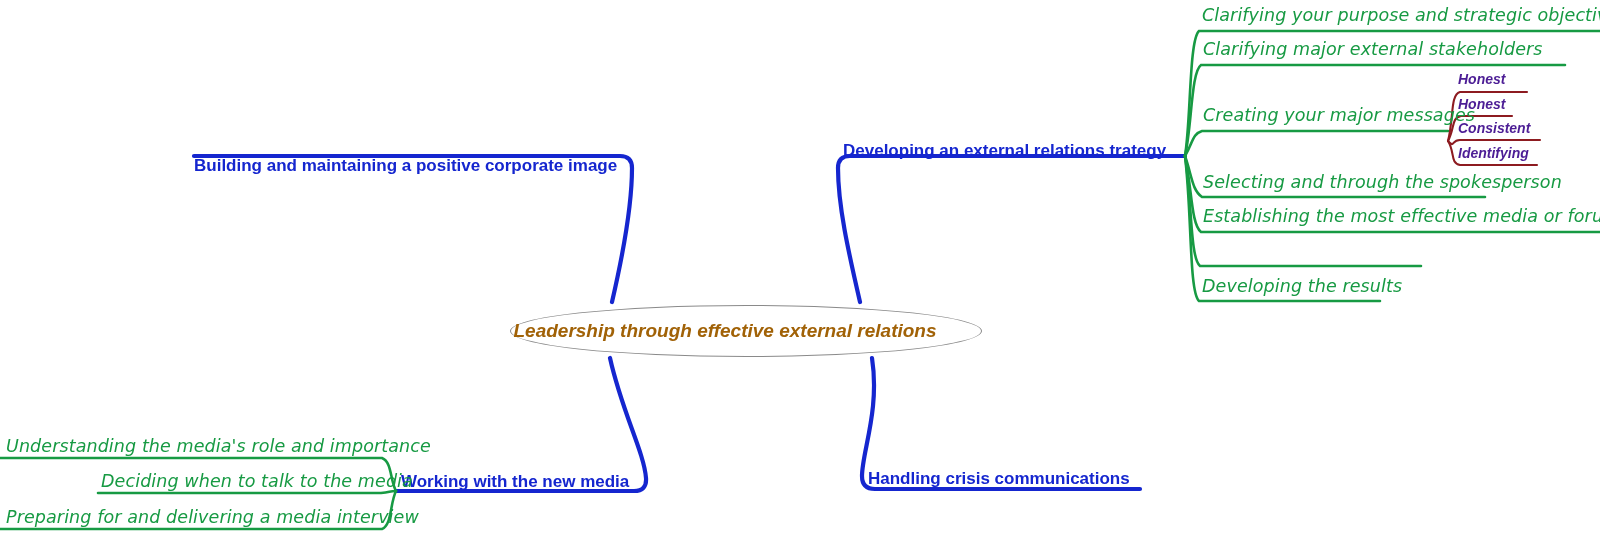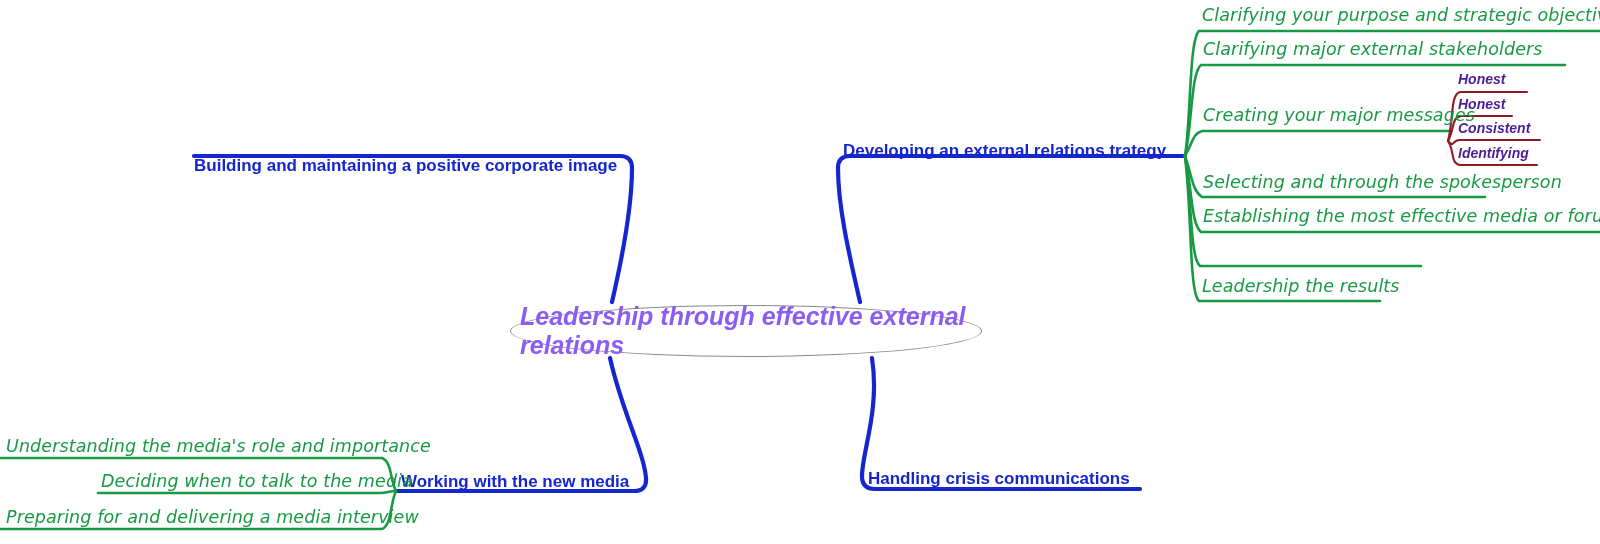--- a/index.html
+++ b/index.html
@@ -4,23 +4,23 @@
 <style>
   html,body{margin:0;padding:0;background:#ffffff;}
   body{width:1600px;height:544px;overflow:hidden;font-family:"Liberation Sans",sans-serif;}
   #stage{position:relative;width:1600px;height:544px;background:#fff;}
   #wires{position:absolute;left:0;top:0;width:1600px;height:544px;}
 
   .lbl{position:absolute;white-space:nowrap;}
 
   .central{
     position:absolute;
-    left:520px;top:305px;width:472px;height:52px;
+    left:489px;top:305px;width:472px;height:52px;
     display:flex;align-items:center;justify-content:center;
-    font-style:italic;font-weight:bold;font-size:25px;color:#8b5cf6;
+    font-style:italic;font-weight:bold;font-size:19px;color:#a16207;
     font-family:"Liberation Sans",sans-serif;
   }
   .central-ring{
     position:absolute;left:510px;top:305px;width:470px;height:50px;
     border:1px solid #8a8a8a;border-radius:50%;background:transparent;
   }
 
   .blue{
     color:#1526cf;font-weight:bold;font-size:17px;
     font-family:"Liberation Sans",sans-serif;
@@ -83,21 +83,21 @@
 
   <div class="lbl green" style="left:1203px;top:39px;">Clarifying major external stakeholders</div>
 
   <div class="lbl green" style="left:1203px;top:105px;">Creating your major messages</div>
 
   <div class="lbl green" style="left:1203px;top:172px;">Selecting and through the spokesperson</div>
 
   <div class="lbl green" style="left:1203px;top:206px;">Establishing the most effective media or forum</div>
 
 
-  <div class="lbl green" style="left:1202px;top:276px;">Leadership the results</div>
+  <div class="lbl green" style="left:1202px;top:276px;">Developing the results</div>
 
   <div class="lbl red" style="left:1458px;top:71px;">Honest</div>
 
   <div class="lbl red" style="left:1458px;top:96px;">Honest</div>
 
   <div class="lbl red" style="left:1458px;top:120px;text-align:center;">Consistent</div>
 
   <div class="lbl red" style="left:1458px;top:145px;">Identifying</div>
 
   <div class="lbl green" style="left:6px;top:436px;">Understanding the media's role and importance</div>

